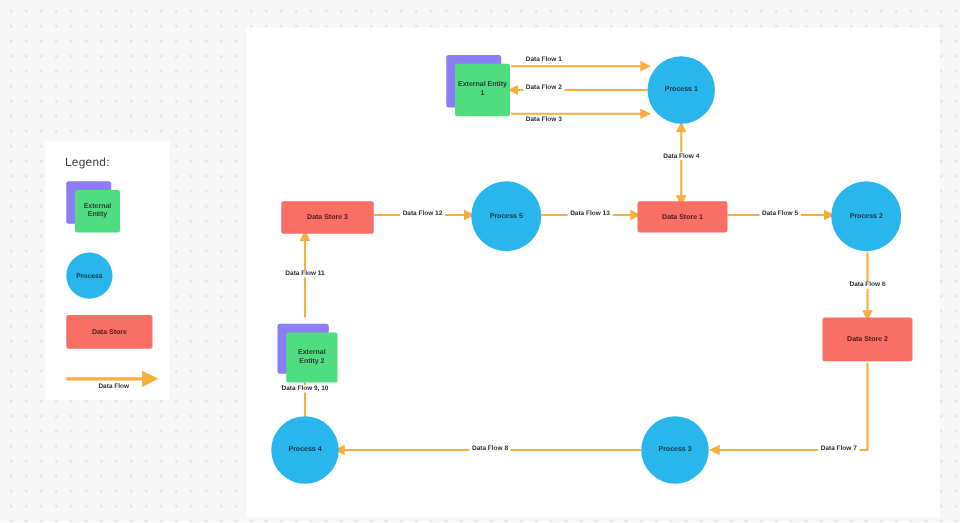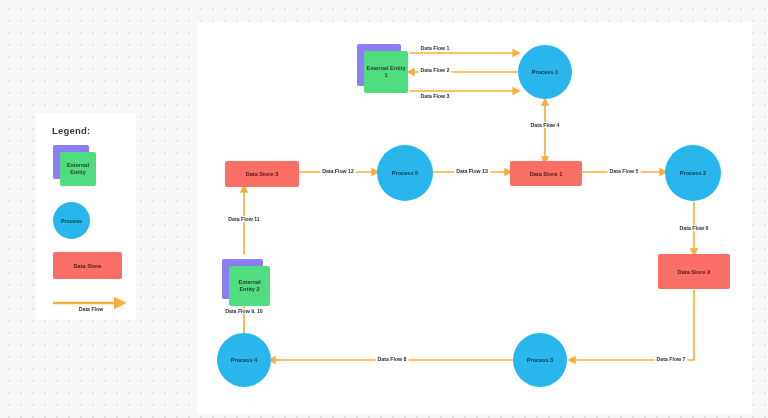--- a/index.html
+++ b/index.html
@@ -36,21 +36,21 @@
     top: 113px;
     width: 100px;
     height: 207px;
     background: #ffffff;
   }
   #legend-title {
     position: absolute;
     left: 16px;
     top: 12px;
     font-size: 9.5px;
-    font-weight: bold;
+    font-weight: normal;
     color: #3b3b41;
     letter-spacing: .2px;
   }
   
   .ext-entity {
     position: absolute;
   }
   .ext-entity .back {
     position: absolute;
     left: 0;

